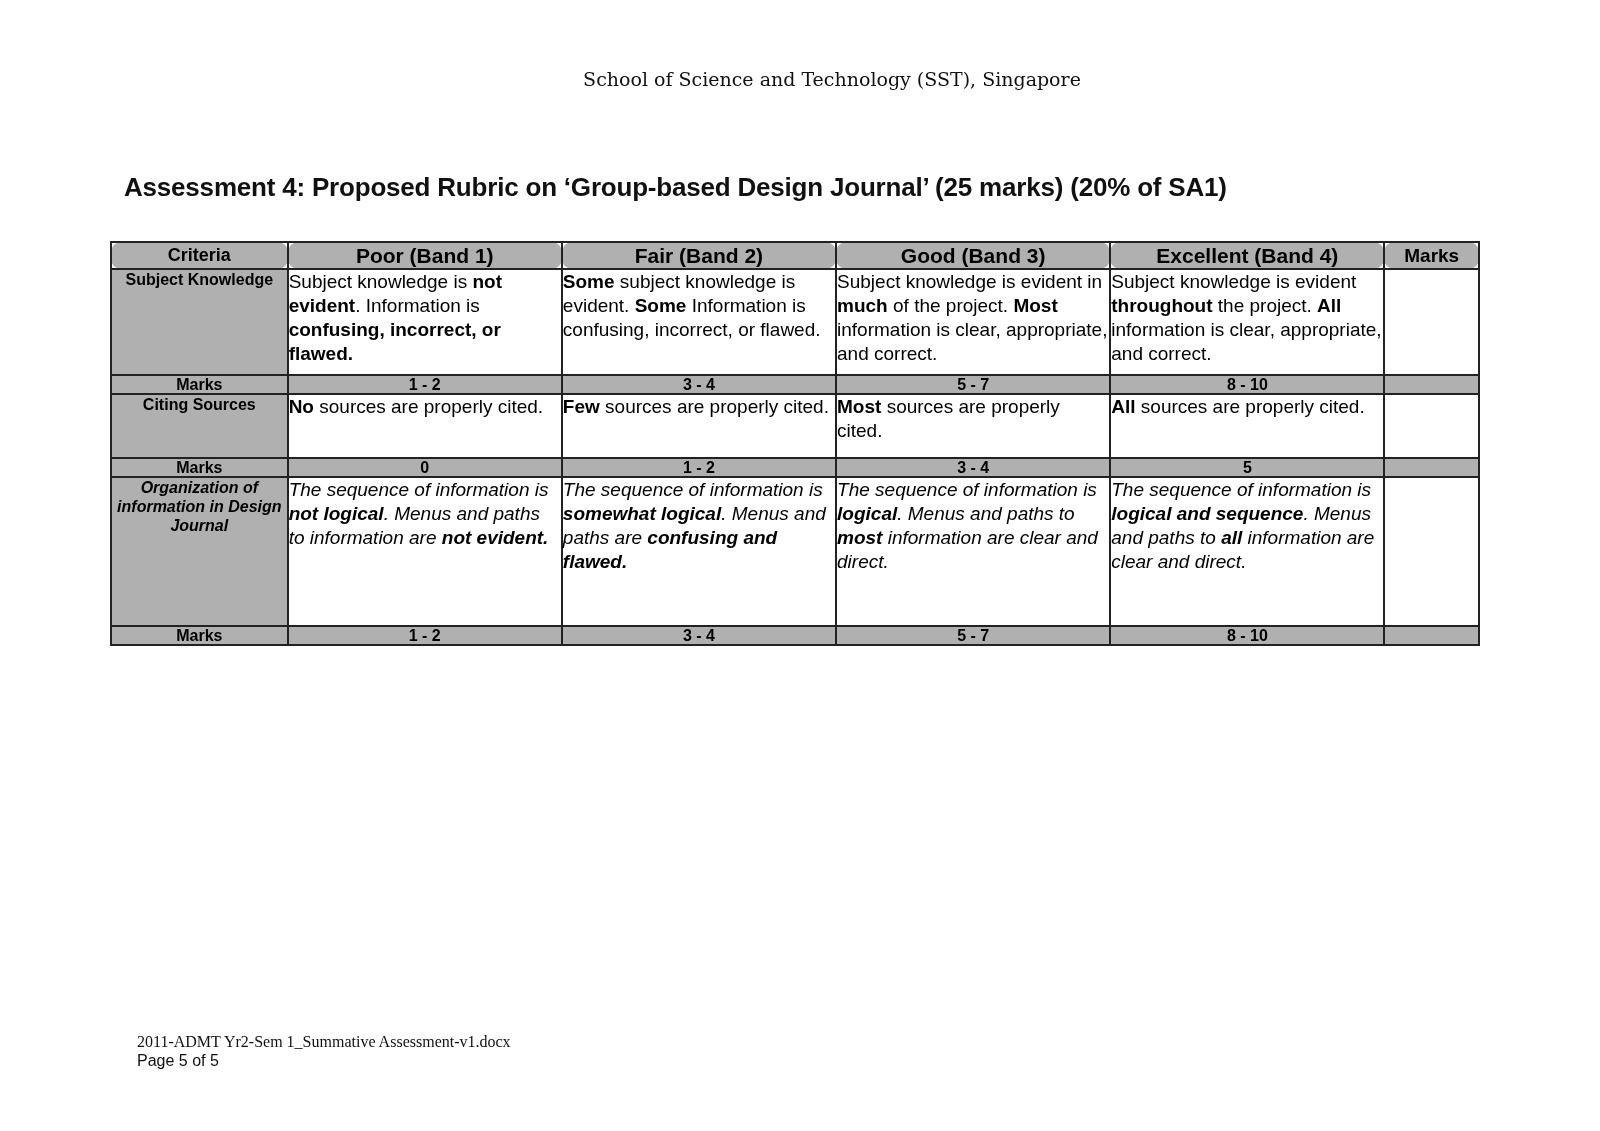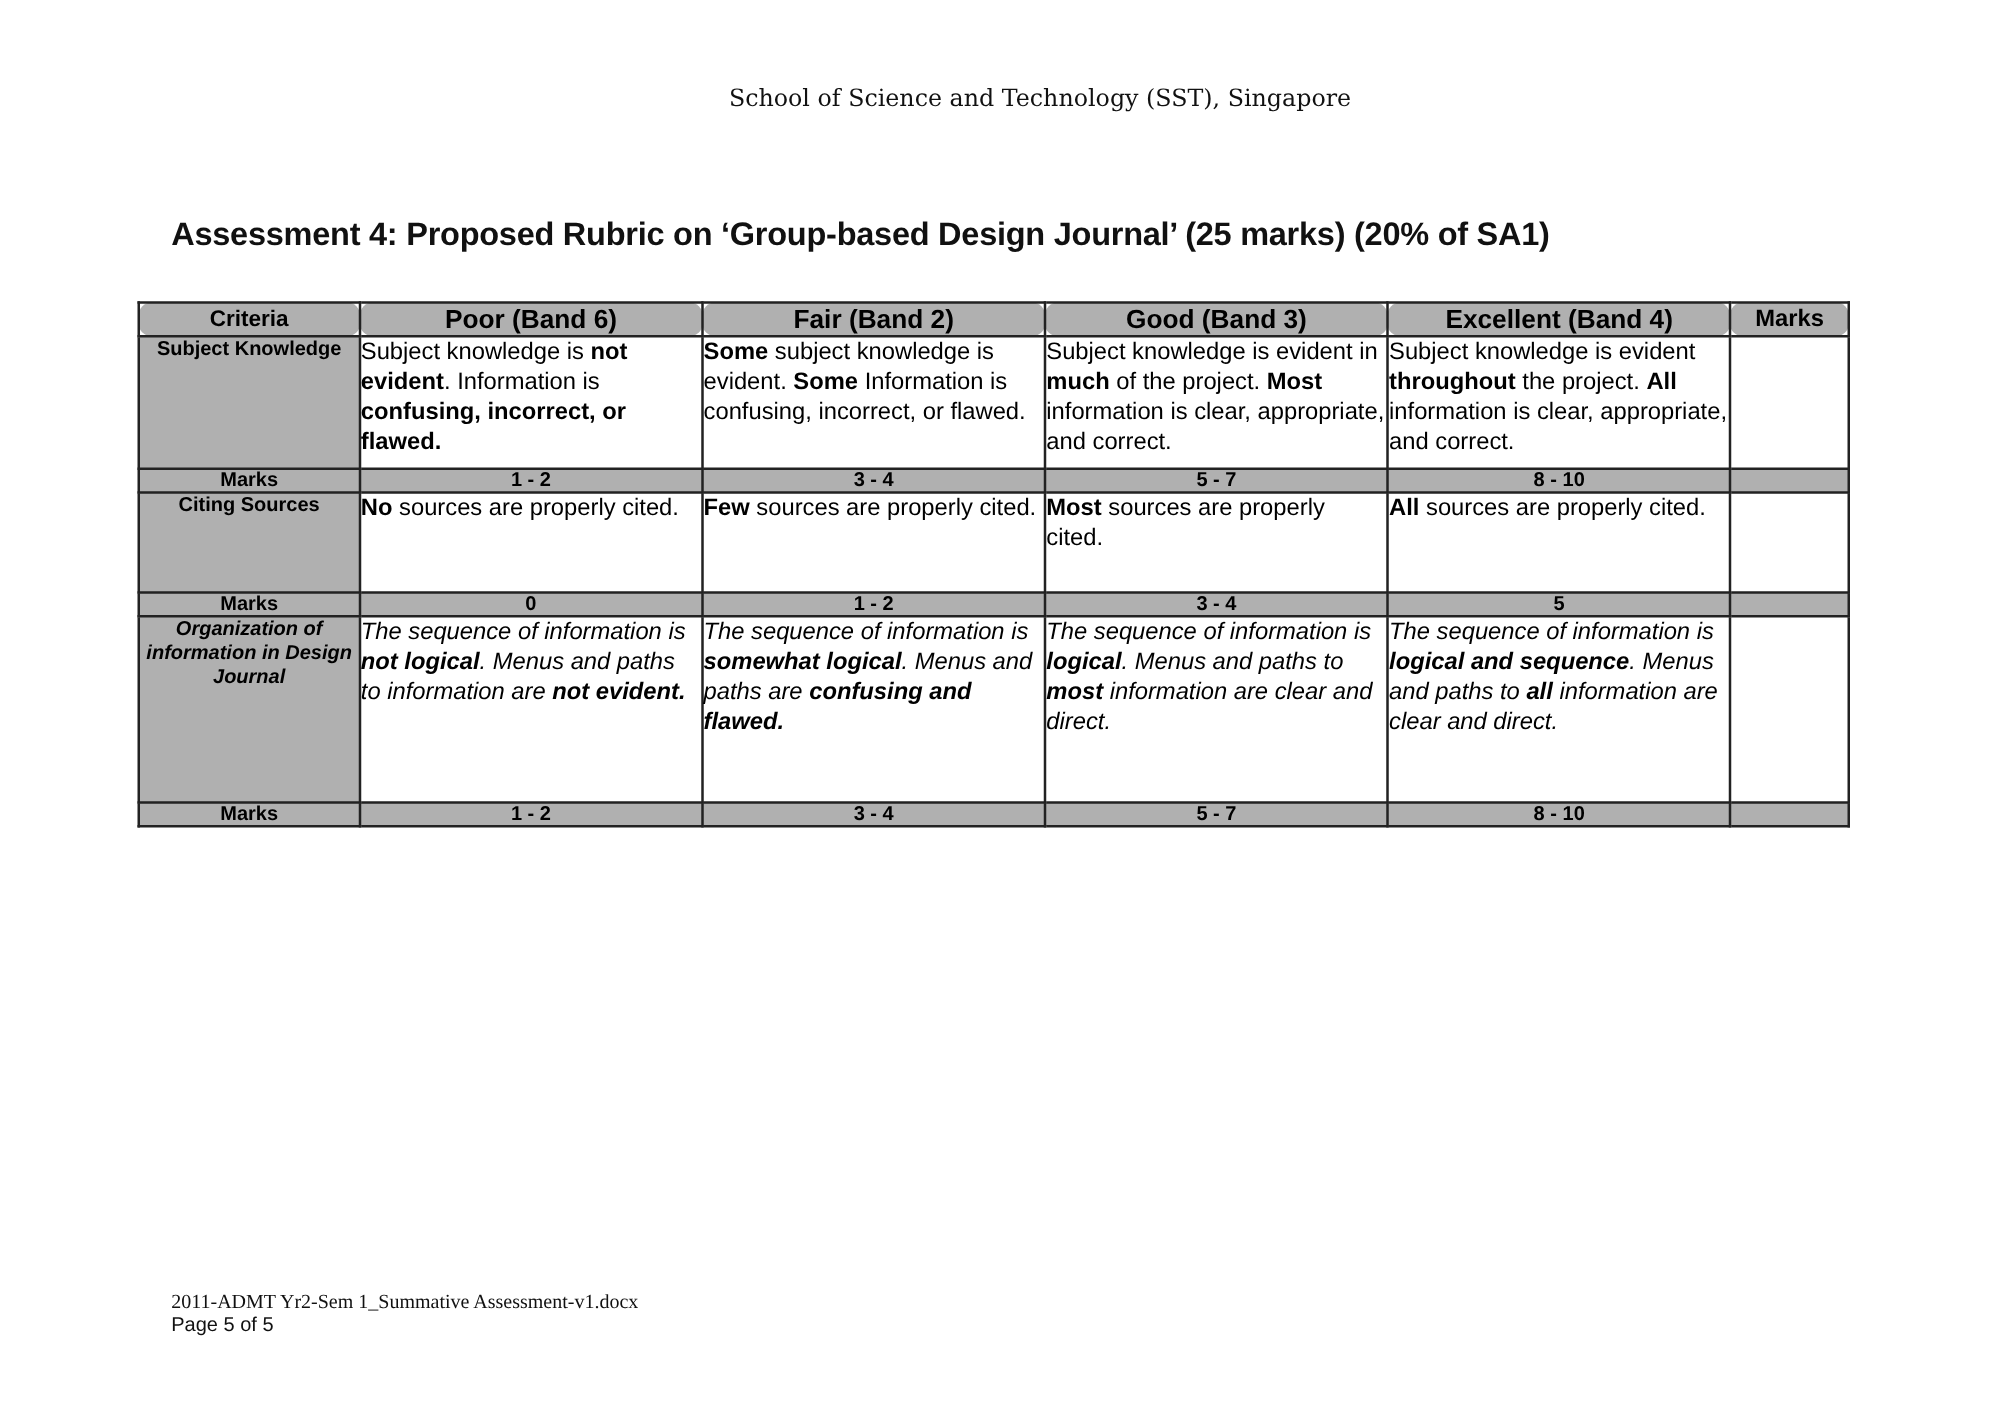--- a/index.html
+++ b/index.html
@@ -1,18 +1,18 @@
 <!DOCTYPE html>
 <html><head>
 <meta charset="utf-8">
 <style>
   html, body { margin: 0; padding: 0; }
   body { width: 1600px; height: 1131px; background: #ffffff; position: relative; overflow: hidden; color: #000; }
   .header { position: absolute; left: 0; top: 66px; width: 1600px; text-align: center; font-family: "DejaVu Serif", serif; font-size: 19px; line-height: 27px; color: #111; margin-left: 32px; }
-  .title { position: absolute; left: 137px; top: 172px; font-family: "Liberation Sans", sans-serif; font-weight: bold; font-size: 26px; color: #111; letter-spacing: -0.2px; }
+  .title { position: absolute; left: 124px; top: 172px; font-family: "Liberation Sans", sans-serif; font-weight: bold; font-size: 26px; color: #111; letter-spacing: -0.2px; }
   table.rubric { position: absolute; left: 110px; top: 241px; border-collapse: collapse; font-family: "Liberation Sans", sans-serif; table-layout: fixed; width: 1370px; }
   table.rubric td, table.rubric th { border: 2px solid #222; padding: 0; vertical-align: top; }
   th.hdr { background: #b0b0b0; font-size: 21px; font-weight: bold; height: 25px; line-height: 25px; text-align: center; border-radius: 10px; }
   th.hdr.crit { font-size: 18px; }
   th.hdr.marks { font-size: 19px; }
   td.crit { background: #b0b0b0; font-size: 16px; font-weight: bold; text-align: center; line-height: 19px; padding-top: 1px; }
   td.desc { background: #fff; font-size: 19px; line-height: 24px; padding: 0 8px 0 10px; }
   td.desc b { font-weight: bold; }
   td.score { background: #fff; }
   tr.mk td { background: #b0b0b0; font-size: 16px; font-weight: bold; text-align: center; height: 17px; line-height: 17px; }
@@ -33,21 +33,21 @@
     <col style="width:172px">
       <col style="width:267px">
       <col style="width:267px">
       <col style="width:267px">
       <col style="width:267px">
       <col style="width:92px">
   </colgroup>
   <thead>
     <tr>
       <th class="hdr crit">Criteria</th>
-      <th class="hdr">Poor (Band 6)</th>
+      <th class="hdr">Poor (Band 1)</th>
       <th class="hdr">Fair (Band 2)</th>
       <th class="hdr">Good (Band 3)</th>
       <th class="hdr">Excellent (Band 4)</th>
       <th class="hdr marks">Marks</th>
     </tr>
   </thead>
   <tbody id="rubric-body">
       <tr style="height: 106px;">
         <td class="crit">Subject Knowledge</td>
         <td class="desc"><span>Subject knowledge is </span><b>not evident</b><span>. Information is </span><b>confusing, incorrect, or flawed.</b></td>
@@ -57,21 +57,21 @@
         <td class="score"></td>
       </tr>
       <tr class="mk">
         <td>Marks</td>
         <td>1 - 2</td>
         <td>3 - 4</td>
         <td>5 - 7</td>
         <td>8 - 10</td>
         <td></td>
       </tr>
-      <tr style="height: 80px; border-radius: 28px;">
+      <tr style="height: 64px; border-radius: 28px;">
         <td class="crit">Citing Sources</td>
         <td class="desc"><b>No</b><span> sources are properly cited.</span></td>
         <td class="desc"><b>Few</b><span> sources are properly cited.</span></td>
         <td class="desc"><b>Most</b><span> sources are properly cited.</span></td>
         <td class="desc"><b>All</b><span> sources are properly cited.</span></td>
         <td class="score"></td>
       </tr>
       <tr class="mk">
         <td>Marks</td>
         <td>0</td>

